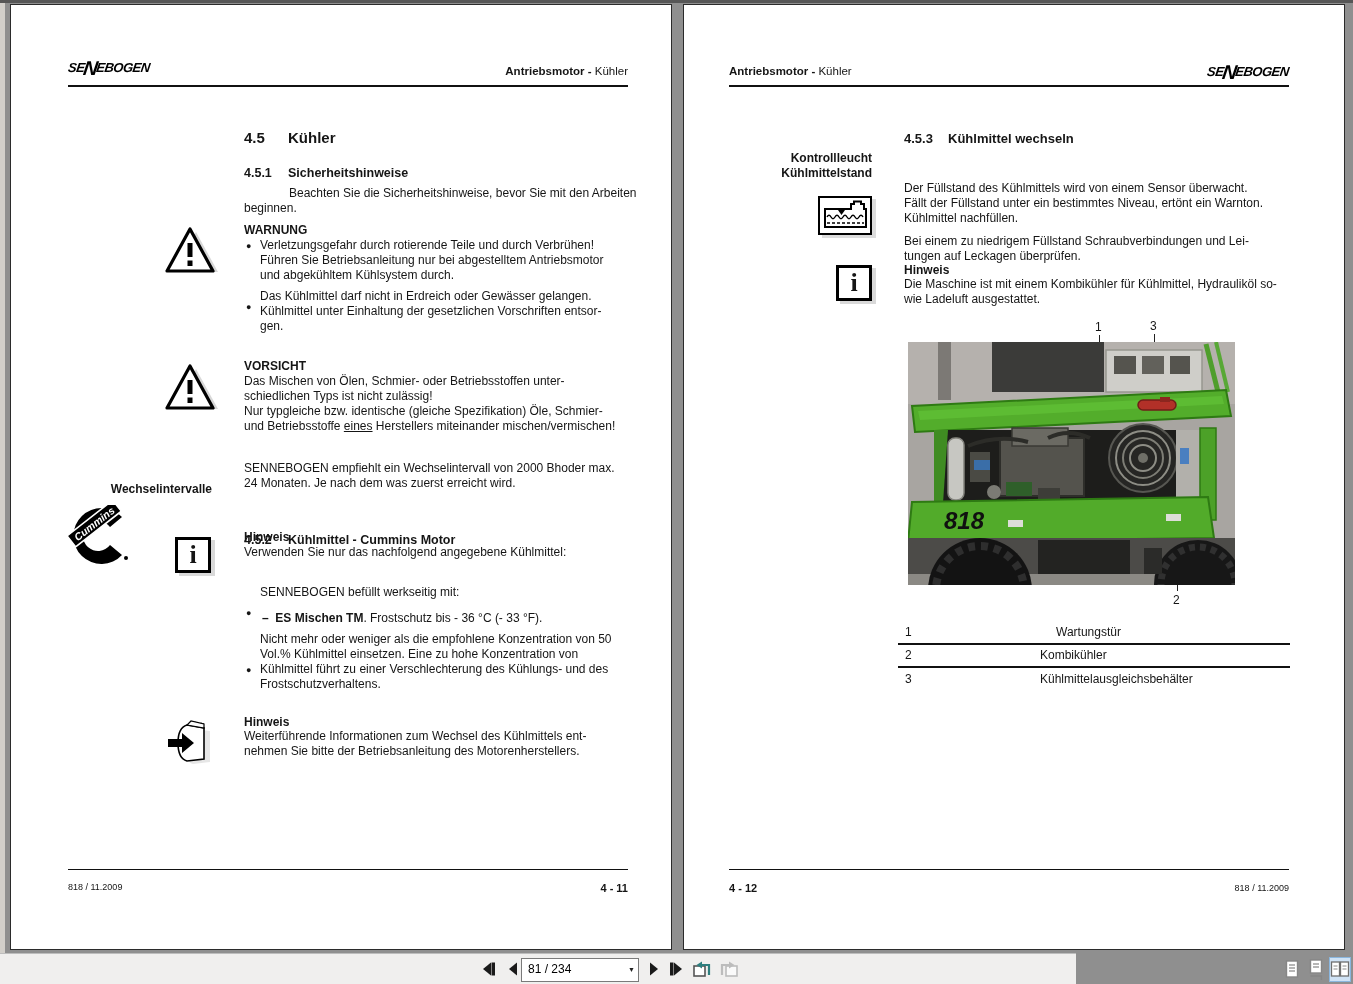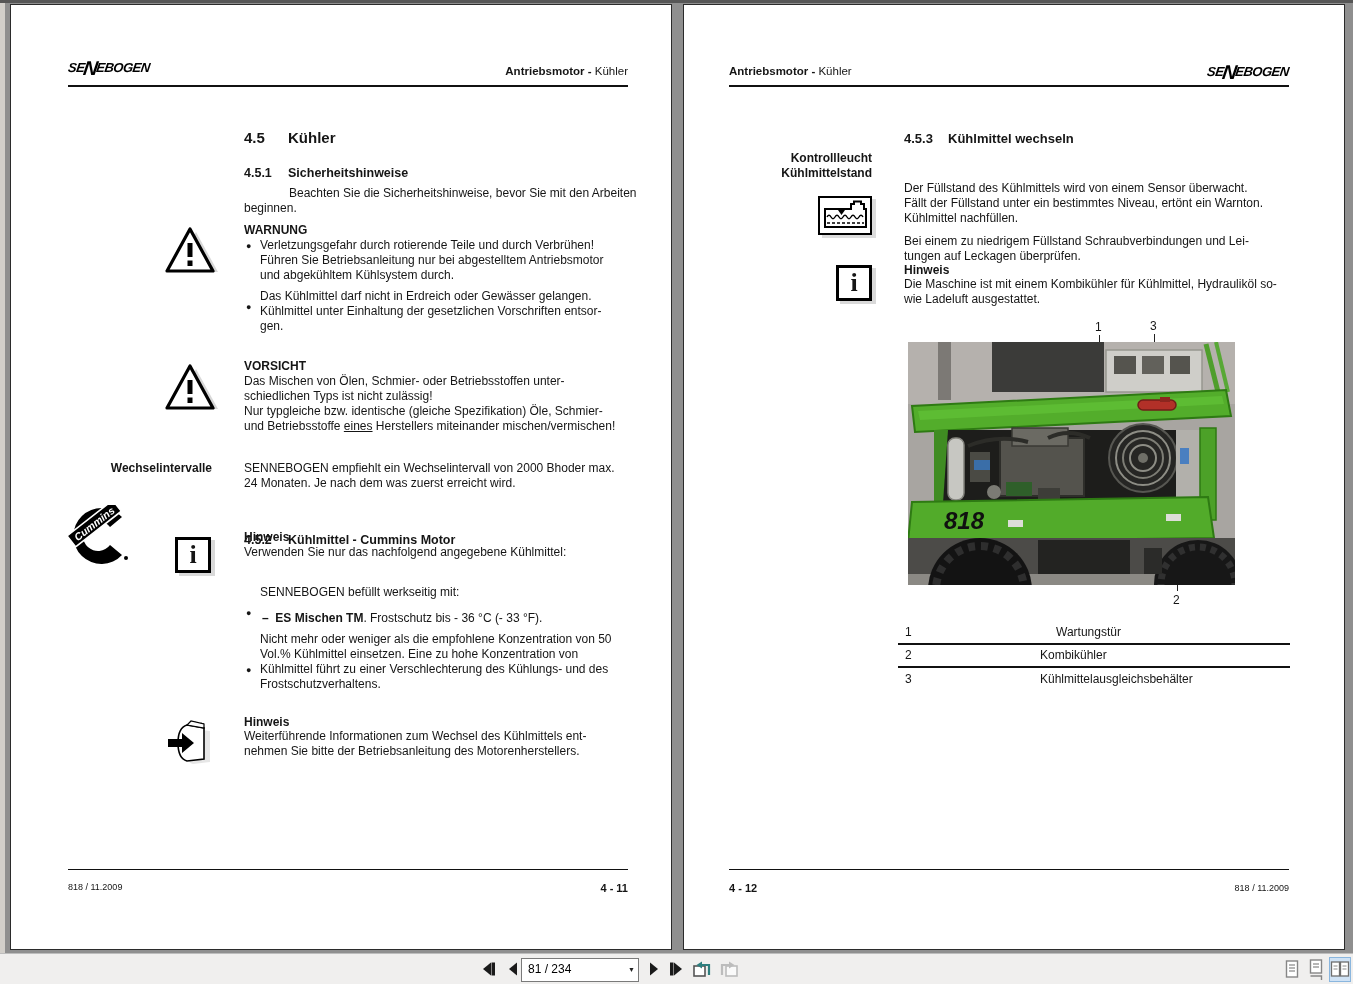--- a/index.html
+++ b/index.html
@@ -43,21 +43,21 @@
     text-align:center;box-shadow:4px 3px 0 #d9d9d9;
   }
   .info-box span{font-family:"Liberation Serif", serif;font-weight:bold;font-size:26px;line-height:30px;}
   .coolant-box{width:50px;height:35px;border:2px solid #000;background:#fff;box-shadow:4px 3px 0 #dcdcdc;}
   .callout-num{font-size:12px;}
   .callout-line{width:1px;background:#222;}
   .legend-num{font-size:12px;}
   .legend-label{font-size:12px;}
   
   .toolbar{
-    left:0;top:953px;width:1353px;height:31px;background:#f0efee;border-top:1px solid #bdbdbd;
+    left:0;top:953px;width:1076px;height:31px;background:#f0efee;border-top:1px solid #bdbdbd;
   }
   .nav-btn{width:22px;height:22px;top:4px;background:transparent;border:none;padding:1px;cursor:pointer;}
   .page-combo{
     left:521px;top:4px;width:116px;height:22px;background:#fff;border:1px solid #7a7a7a;
   }
   .page-combo input{
     border:none;outline:none;width:92px;height:20px;font-size:12px;padding:0 0 0 6px;
     font-family:"Liberation Sans", sans-serif;background:transparent;
   }
   .combo-caret{position:absolute;right:3px;top:7px;font-size:7px;color:#222;line-height:8px;}
@@ -117,21 +117,21 @@
       <rect x="24.5" y="33.5" width="5" height="5.5" fill="#000"></rect>
     </svg>
   </div>
 
   <div class="abs t12 b" style="left:233px;top:354px;">VORSICHT</div>
   <div class="abs t12" style="left:233px;top:369px;">Das Mischen von Ölen, Schmier- oder Betriebsstoffen unter-</div>
   <div class="abs t12" style="left:233px;top:384px;">schiedlichen Typs ist nicht zulässig!</div>
   <div class="abs t12" style="left:233px;top:399px;">Nur typgleiche bzw. identische (gleiche Spezifikation) Öle, Schmier-</div>
   <div class="abs t12" style="left:233px;top:414px;"><span>und Betriebsstoffe </span><span class="u">eines</span><span> Herstellers miteinander mischen/vermischen!</span></div>
 
-  <div class="abs side-label" style="right:459px;top:456px;">Wechselintervalle</div>
+  <div class="abs side-label" style="right:459px;top:477px;">Wechselintervalle</div>
   <div class="abs t12" style="left:233px;top:456px;">SENNEBOGEN empfiehlt ein Wechselintervall von 2000 Bhoder max.</div>
   <div class="abs t12" style="left:233px;top:471px;">24 Monaten. Je nach dem was zuerst erreicht wird.</div>
 
   <div class="abs" style="left:55px;top:500px;">
     <svg width="76" height="60" viewBox="0 0 76 60">
       <path d="M56 12 A28 28 0 1 0 56 50 L44 40 A15 15 0 1 1 44 22 Z" fill="#000"></path>
       <g transform="rotate(-38 28 20)">
         <rect x="0" y="12" width="58" height="14" fill="#000" stroke="#fff" stroke-width="1.6"></rect>
         <text x="29" y="23" font-size="10.5" font-style="italic" font-weight="bold" fill="#fff" text-anchor="middle" font-family="Liberation Sans, sans-serif">Cummins</text>
       </g>

